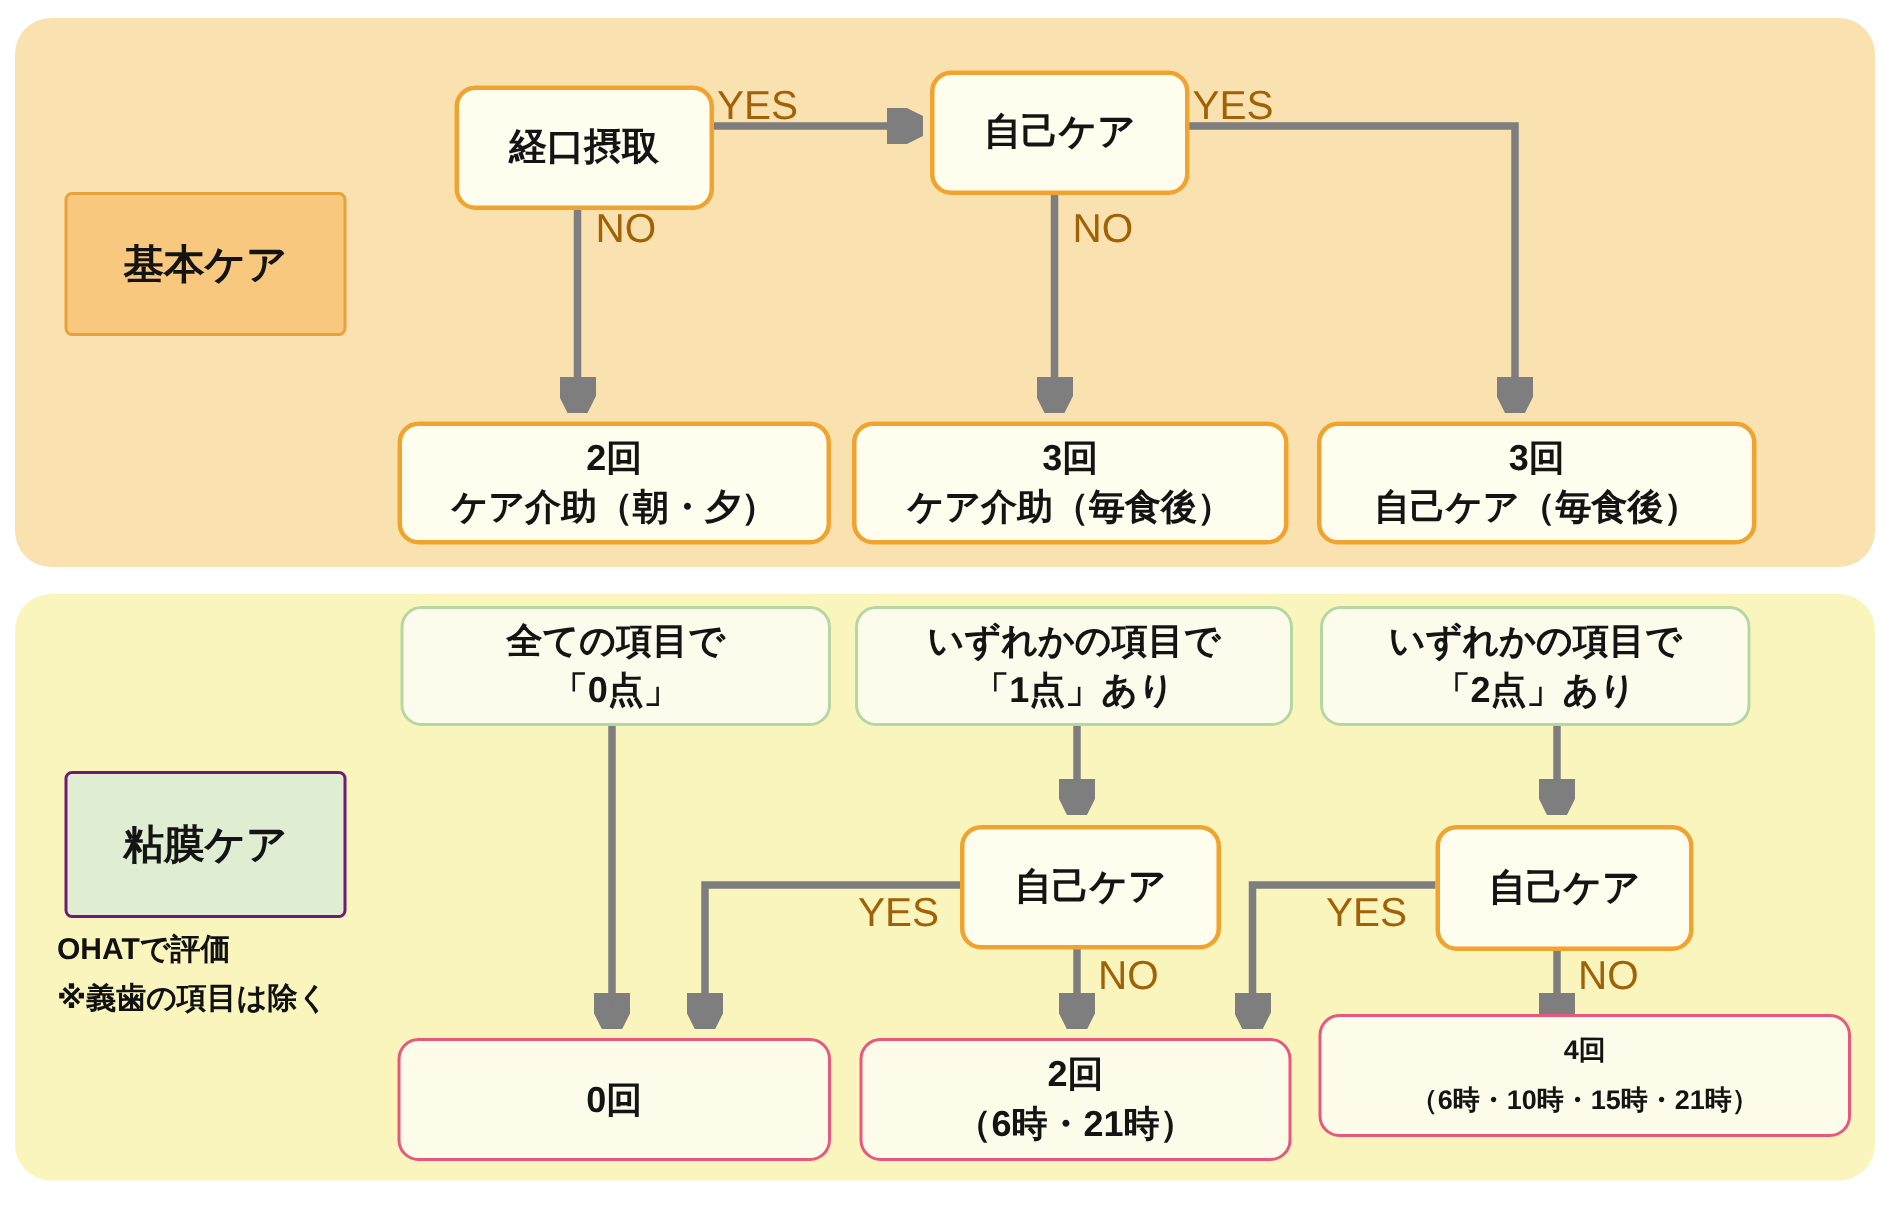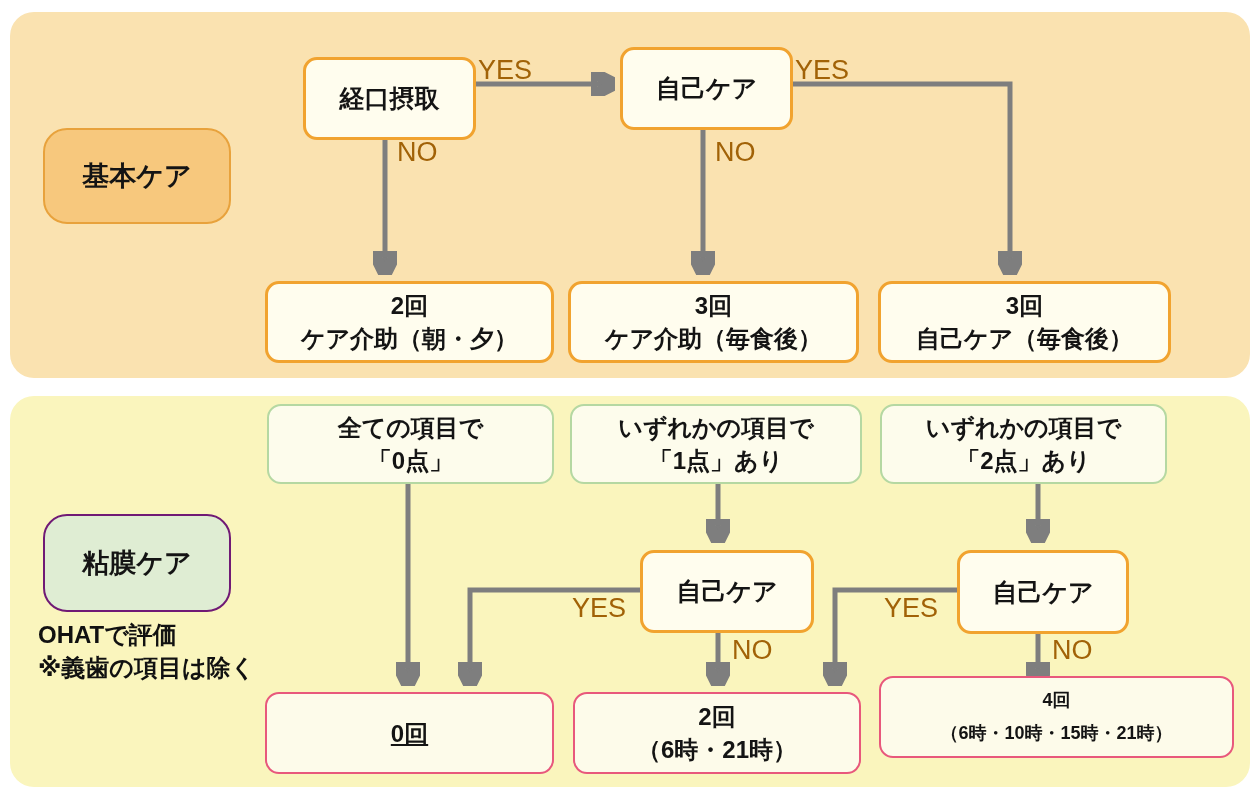--- a/index.html
+++ b/index.html
@@ -7,39 +7,39 @@
     position:relative;width:1260px;height:803px;background:#ffffff;
     font-family:"Liberation Sans","DejaVu Sans",sans-serif;
     color:#141414;overflow:hidden;
   }
   .panel{position:absolute;border-radius:24px;}
   .panel-basic{left:10px;top:12px;width:1240px;height:366px;background:#fae2b0;}
   .panel-mucosa{left:10px;top:396px;width:1240px;height:391px;background:#faf5bd;}
 
   .tag{
     position:absolute;display:flex;align-items:center;justify-content:center;
-    font-weight:bold;font-size:27px;border-radius:24px;
+    font-weight:bold;font-size:27px;border-radius:5px;
   }
   .tag-basic{left:43px;top:128px;width:184px;height:92px;background:#f7c87d;border:2px solid #e8a23c;}
   .tag-mucosa{left:43px;top:514px;width:184px;height:94px;background:#dfedd3;border:2px solid #701a75;}
 
   .node{
     position:absolute;display:flex;flex-direction:column;align-items:center;justify-content:center;
     background:#fffdee;border-radius:14px;text-align:center;
     font-weight:bold;font-size:25px;line-height:33px;
   }
   .node-orange{border:3px solid #f1a32f;}
   .node-green{border:2px solid #b5d8a2;background:#fdfcec;}
   .node-pink{border:2px solid #e8587c;background:#fdfbea;}
   .node .ln{display:block;}
   .node .ln:empty{display:none;}
 
   .lbl{position:absolute;font-weight:normal;font-size:27px;line-height:27px;color:#a16207;}
 
-  .note{position:absolute;font-weight:bold;font-size:24px;color:#111;}
+  .note{position:absolute;font-weight:bold;font-size:20px;color:#111;}
 
   svg.arrows{position:absolute;left:0;top:0;pointer-events:none;}
   svg.arrows path{fill:none;stroke:#7e7e7e;stroke-width:5;stroke-linejoin:miter;}
 </style>
 </head>
 <body>
 
 <div class="stage">
 
   <div class="panel panel-basic"></div>
@@ -119,21 +119,21 @@
   </div>
   <div class="node node-orange" style="left:957px;top:550px;width:166px;height:78px;">
     <span class="ln">自己ケア</span>
   </div>
 
   <span class="lbl" style="left:572px;top:595px;">YES</span>
   <span class="lbl" style="left:884px;top:595px;">YES</span>
   <span class="lbl" style="left:732px;top:637px;">NO</span>
   <span class="lbl" style="left:1052px;top:637px;">NO</span>
 
-  <div class="node node-pink" style="left:265px;top:692px;width:285px;height:78px;font-size:24px;text-decoration:underline;">
+  <div class="node node-pink" style="left:265px;top:692px;width:285px;height:78px;font-size:24px;">
     <span class="ln">0回</span>
 
   </div>
   <div class="node node-pink" style="left:573px;top:692px;width:284px;height:78px;font-size:24px;">
     <span class="ln">2回</span>
     <span class="ln">（6時・21時）</span>
   </div>
   <div class="node node-pink" style="left:879px;top:676px;width:351px;height:78px;font-size:18px;">
     <span class="ln">4回</span>
     <span class="ln">（6時・10時・15時・21時）</span>

